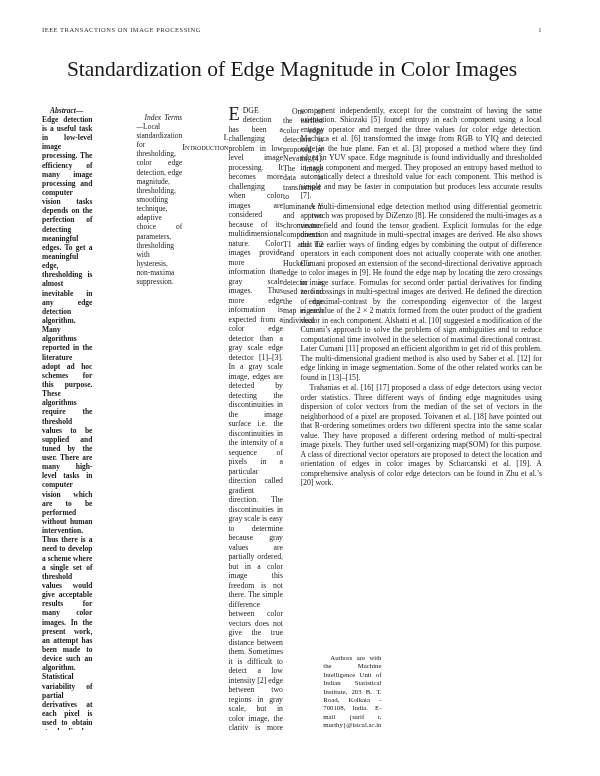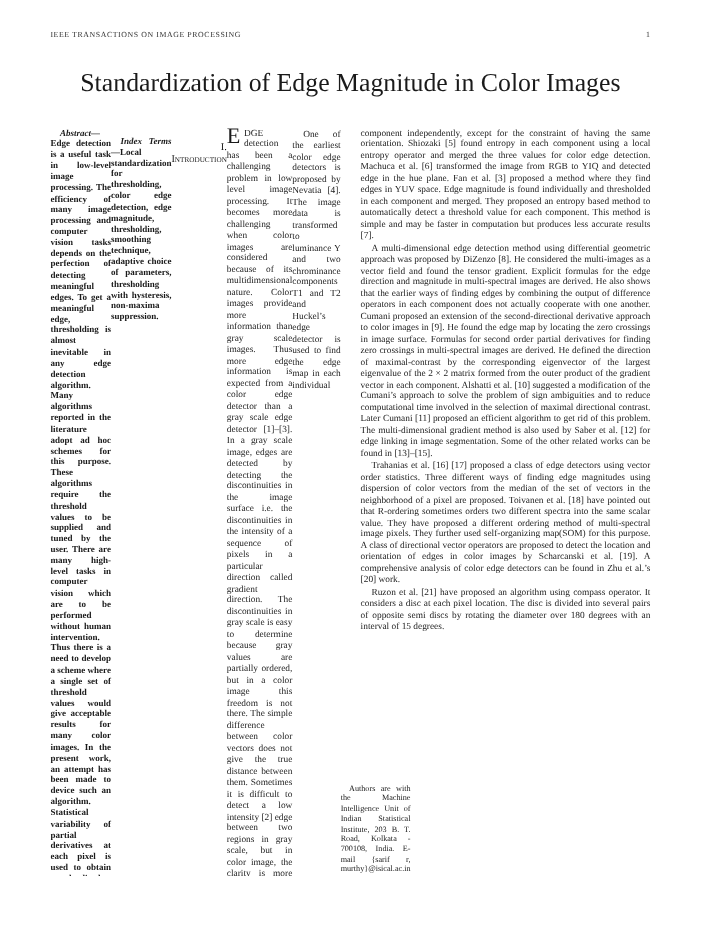--- a/index.html
+++ b/index.html
@@ -40,28 +40,28 @@
     font-size: 7.8px; line-height: 1.22;
   }
   .col-left { display: flex; flex-direction: row; }
   p { margin: 0; }
   .abstract {
     font-weight: bold; font-size: 7.5px; line-height: 1.22;
     text-indent: 8px;
   }
   .lead-label { font-style: italic; }
   .index-terms {
-    font-weight: bold; font-size: 7.5px; line-height: 1.22;
-    text-indent: 8px; margin-top: 7px;
+    font-weight: normal; font-size: 7.5px; line-height: 1.22;
+    text-indent: 8px; margin-top: 7px; margin-left: 44px;
   }
   .section-heading {
     text-align: right;
     font-variant: small-caps;
     font-size: 8.6px;
-    margin: 11px 0 7px 0;
+    margin: 26px 0 7px 0;
     text-indent: 0;
   }
   .intro-para { text-indent: 0; }
   .dropcap {
     float: left;
     font-size: 18.5px; line-height: 15.5px;
     padding: 1px 3px 0 0;
   }
   .body-para { text-indent: 9px; margin-top: 1px; }
   .cont-para { text-indent: 0; }
@@ -97,18 +97,17 @@
 
       <p class="body-para">One of the earliest color edge detectors is proposed by Nevatia [4]. The image data is transformed to luminance Y and two chrominance components T1 and T2 and Huckel’s edge detector is used to find the edge map in each individual</p>
 
       <p class="footnote">Authors are with the Machine Intelligence Unit of Indian Statistical Institute, 203 B. T. Road, Kolkata - 700108, India. E-mail {sarif r, murthy}@isical.ac.in</p>
     </div>
 
     <div class="col">
       <p class="cont-para">component independently, except for the constraint of having the same orientation. Shiozaki [5] found entropy in each component using a local entropy operator and merged the three values for color edge detection. Machuca et al. [6] transformed the image from RGB to YIQ and detected edge in the hue plane. Fan et al. [3] proposed a method where they find edges in YUV space. Edge magnitude is found individually and thresholded in each component and merged. They proposed an entropy based method to automatically detect a threshold value for each component. This method is simple and may be faster in computation but produces less accurate results [7].</p>
       <p class="body-para">A multi-dimensional edge detection method using differential geometric approach was proposed by DiZenzo [8]. He considered the multi-images as a vector field and found the tensor gradient. Explicit formulas for the edge direction and magnitude in multi-spectral images are derived. He also shows that the earlier ways of finding edges by combining the output of difference operators in each component does not actually cooperate with one another. Cumani proposed an extension of the second-directional derivative approach to color images in [9]. He found the edge map by locating the zero crossings in image surface. Formulas for second order partial derivatives for finding zero crossings in multi-spectral images are derived. He defined the direction of maximal-contrast by the corresponding eigenvector of the largest eigenvalue of the 2 × 2 matrix formed from the outer product of the gradient vector in each component. Alshatti et al. [10] suggested a modification of the Cumani’s approach to solve the problem of sign ambiguities and to reduce computational time involved in the selection of maximal directional contrast. Later Cumani [11] proposed an efficient algorithm to get rid of this problem. The multi-dimensional gradient method is also used by Saber et al. [12] for edge linking in image segmentation. Some of the other related works can be found in [13]–[15].</p>
       <p class="body-para">Trahanias et al. [16] [17] proposed a class of edge detectors using vector order statistics. Three different ways of finding edge magnitudes using dispersion of color vectors from the median of the set of vectors in the neighborhood of a pixel are proposed. Toivanen et al. [18] have pointed out that R-ordering sometimes orders two different spectra into the same scalar value. They have proposed a different ordering method of multi-spectral image pixels. They further used self-organizing map(SOM) for this purpose. A class of directional vector operators are proposed to detect the location and orientation of edges in color images by Scharcanski et al. [19]. A comprehensive analysis of color edge detectors can be found in Zhu et al.’s [20] work.</p>
-      <p class="body-para">Ruzon et al. [21] have proposed an algorithm using compass operator. It considers a disc at each pixel location. The disc is divided into several pairs of opposite semi discs by rotating the diameter over 180 degrees with an interval of 15 degrees.</p>
     </div>
 
   </div>
 
 </div>
 
 </body></html>

